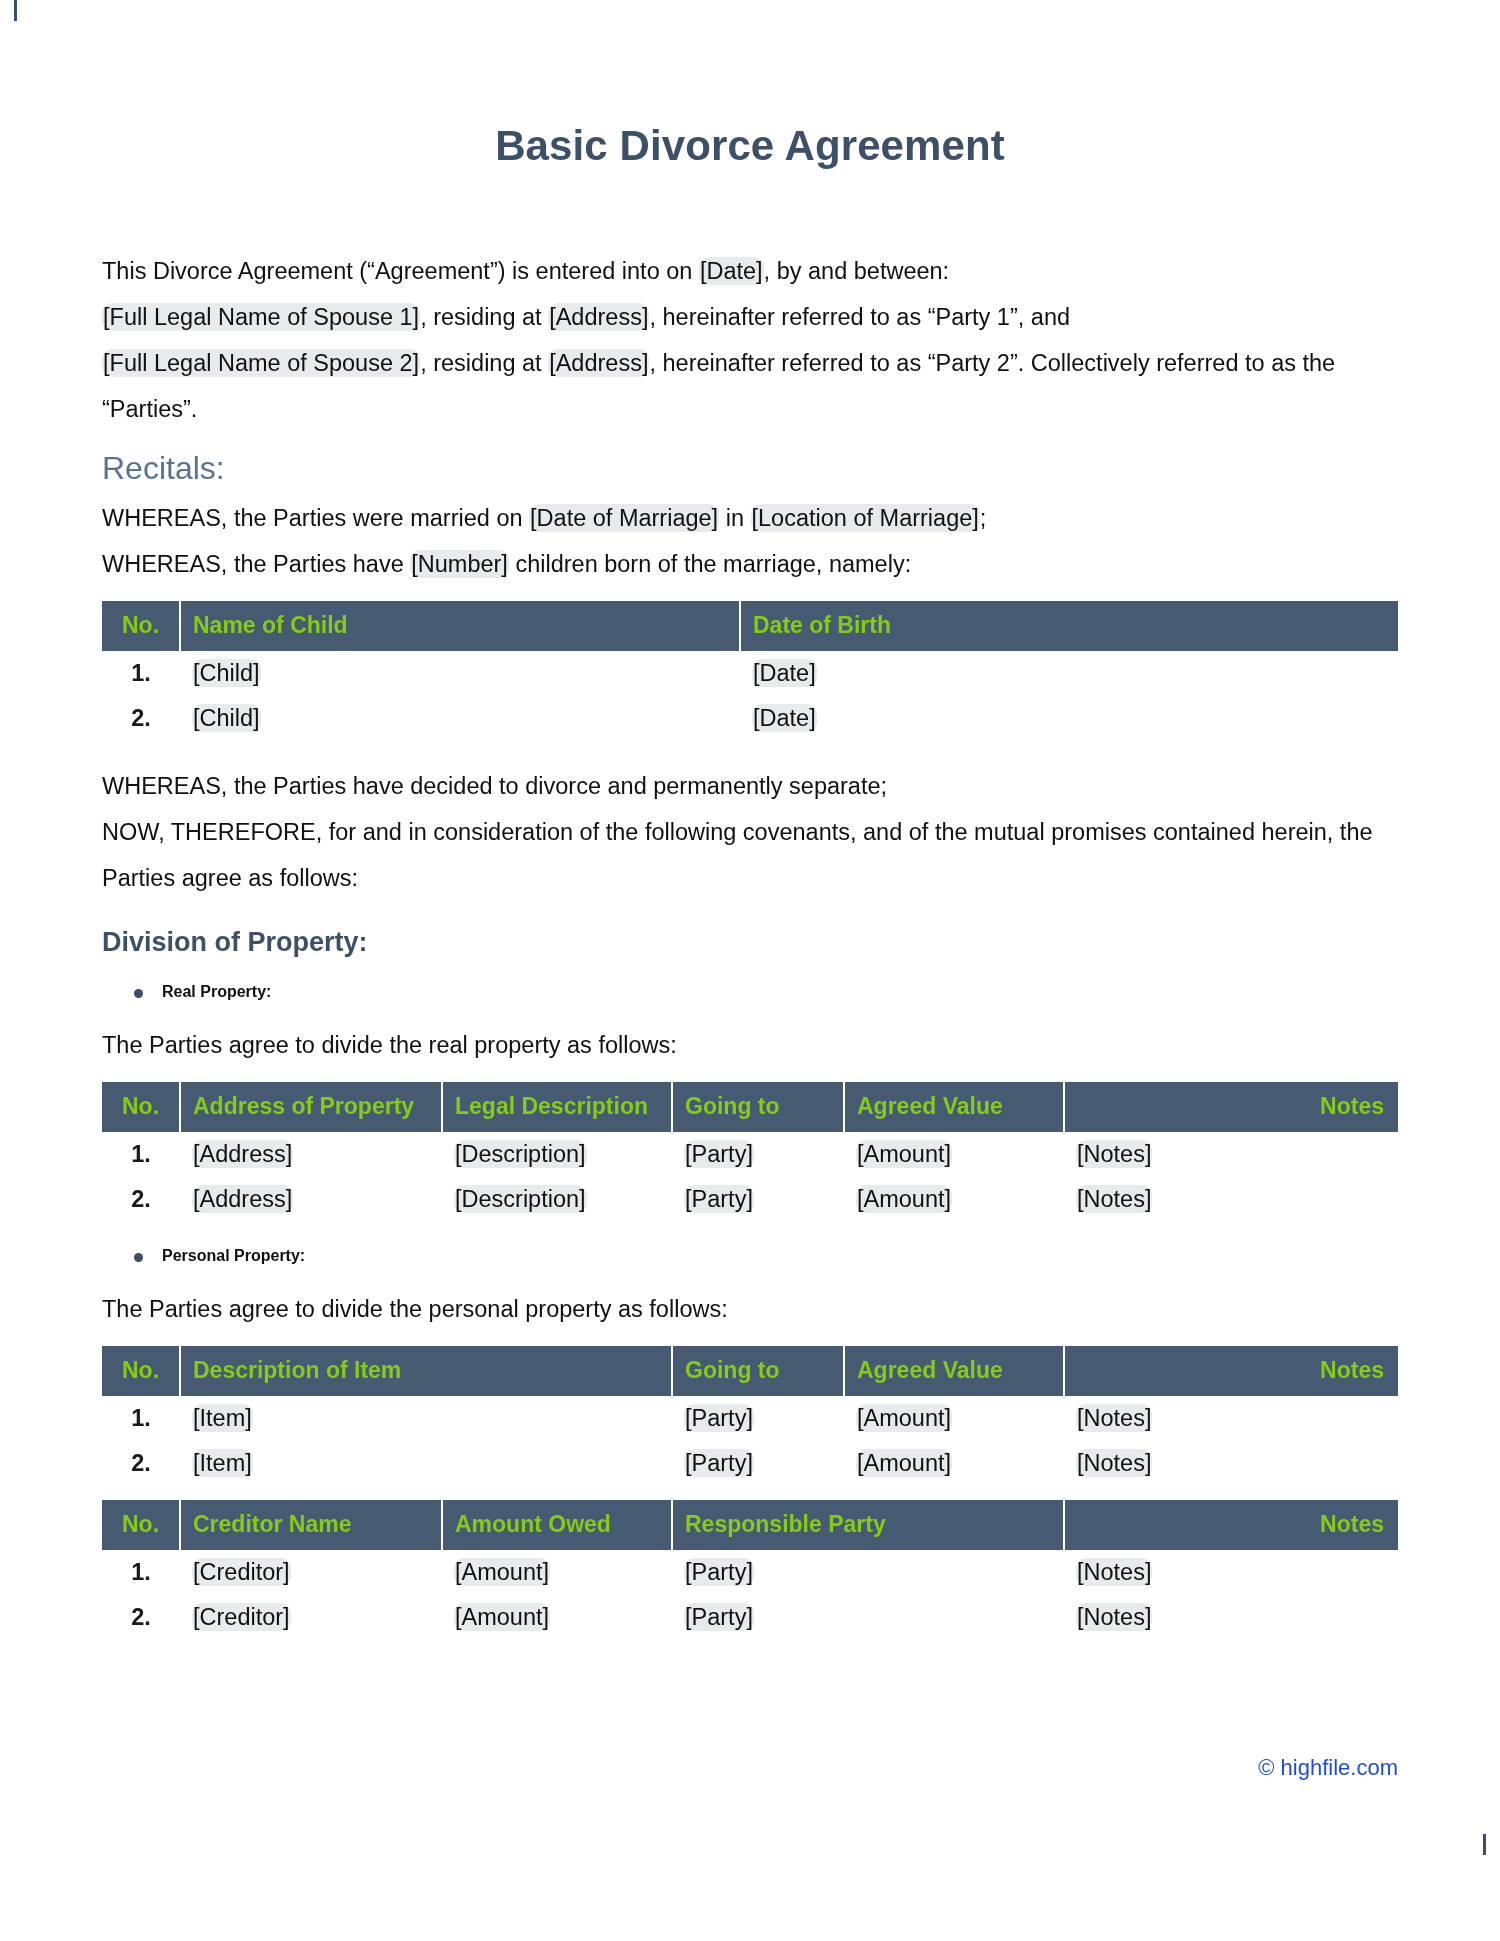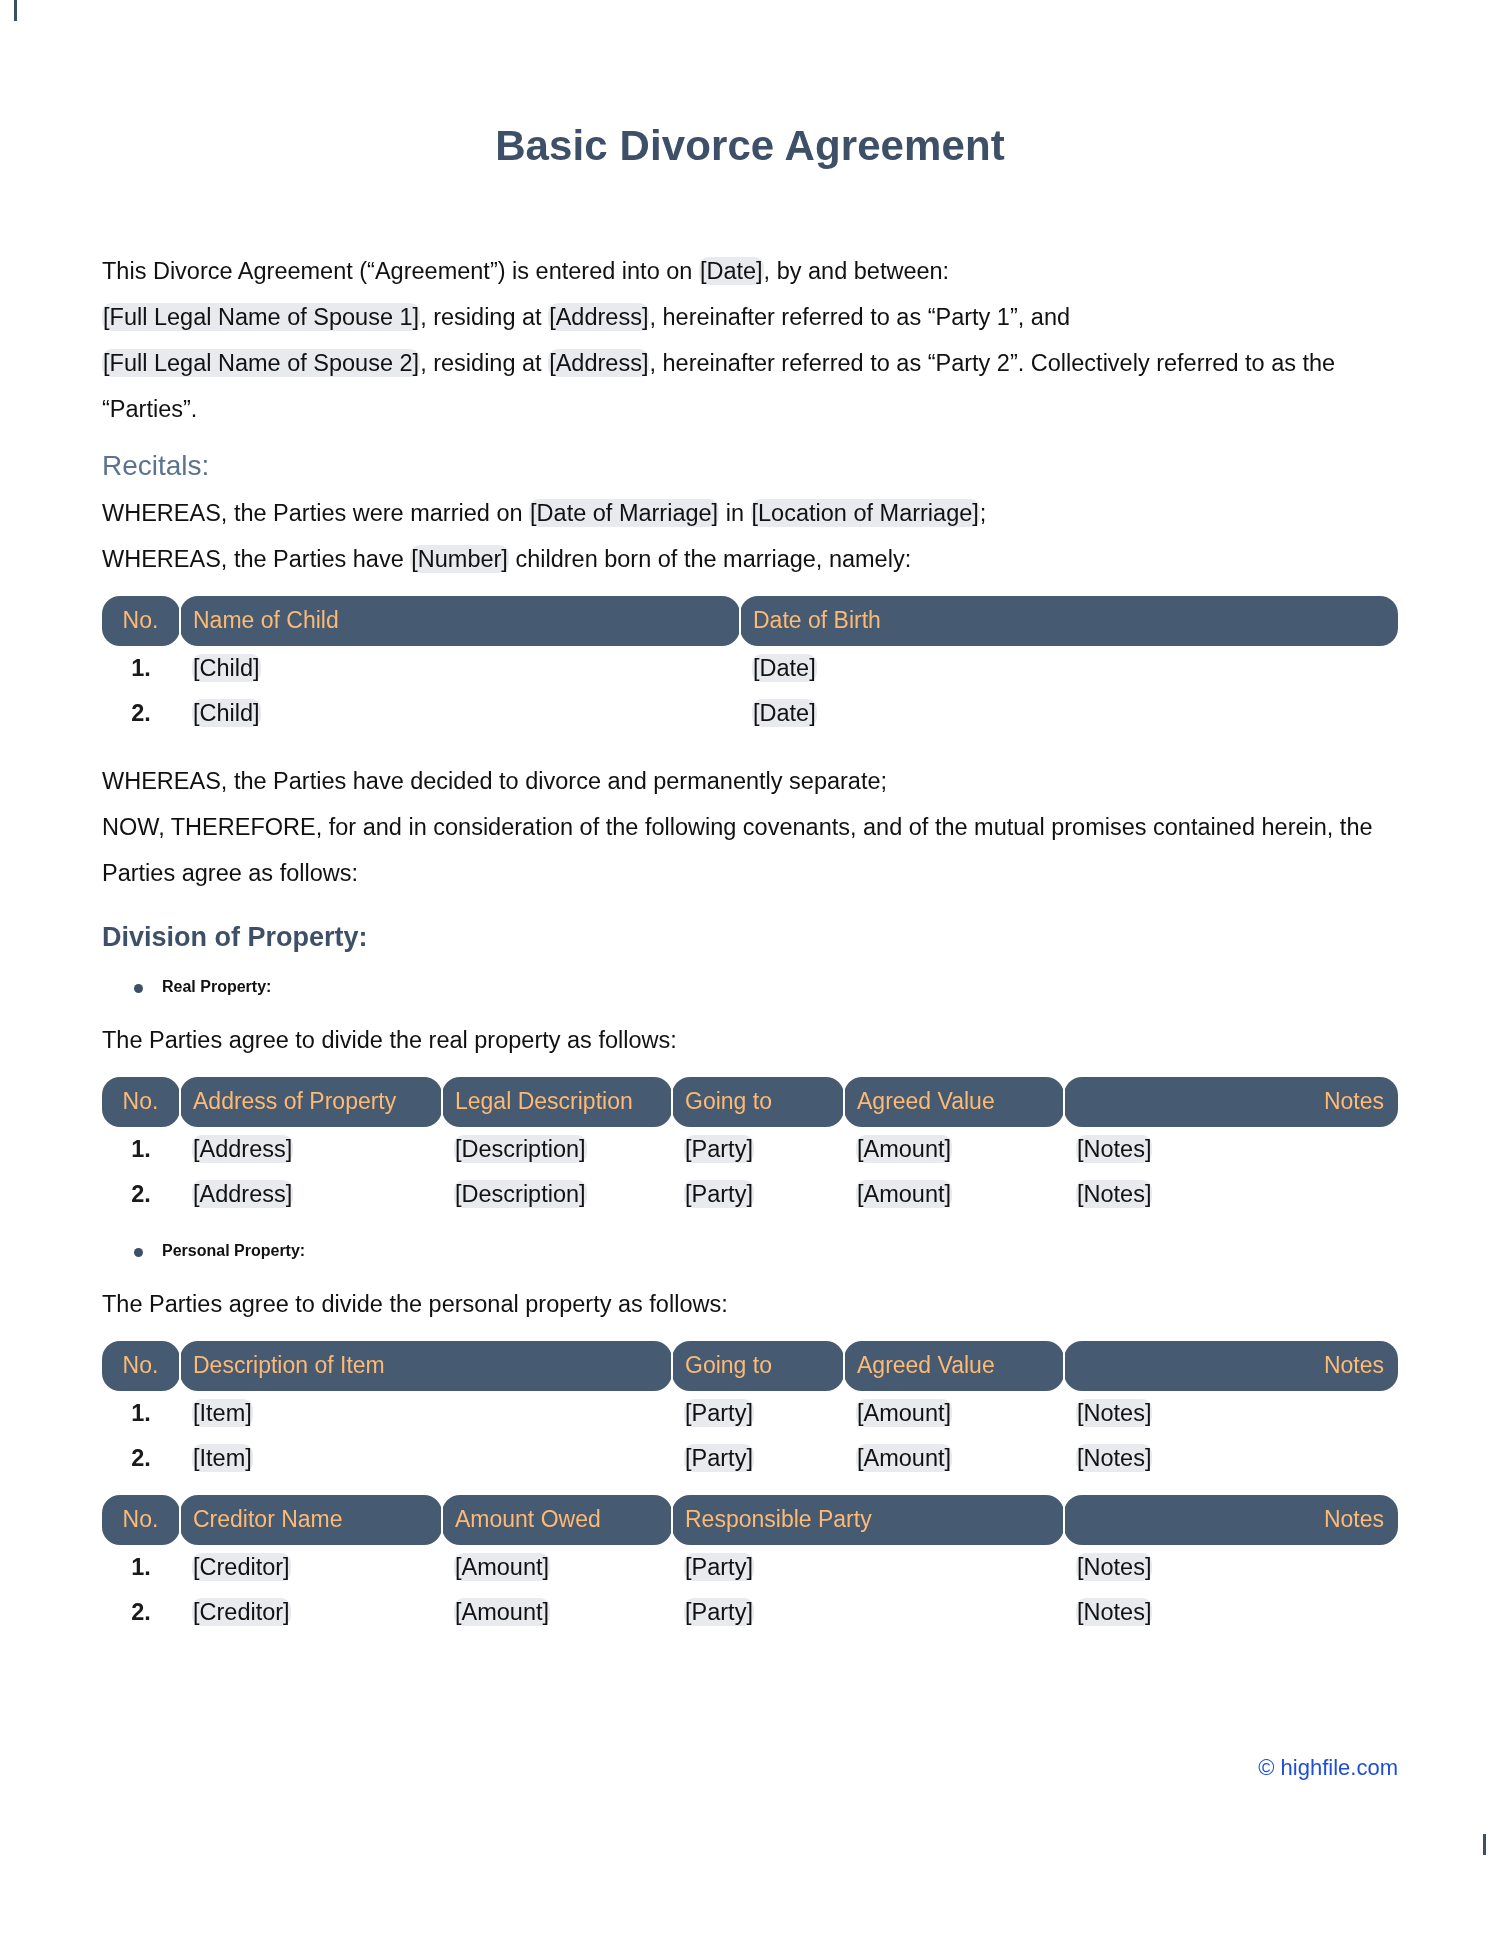--- a/index.html
+++ b/index.html
@@ -60,21 +60,21 @@
   p.para + p.para { margin-top: 0px; }
   .gap-md { height: 22px; }
 
   .ph {
     background: #e8eaee;
     padding: 1px 1px;
     border-radius: 10px;
   }
 
   h2.sub-accent {
-    font-size: 28px;
+    font-size: 32px;
     font-weight: normal;
     color: #5b7390;
     margin: 18px 0 8px 0;
   }
 
   h2.section-head {
     font-size: 27px;
     font-weight: bold;
     color: #3d5068;
     margin: 26px 0 10px 0;
@@ -104,29 +104,28 @@
   }
 
   table.doc-table {
     width: 100%;
     border-collapse: collapse;
     margin: 14px 0 0 0;
     table-layout: fixed;
   }
   table.doc-table thead th {
     background: #465a72;
-    color: #fdba74;
+    color: #84cc16;
     font-size: 23px;
-    font-weight: normal;
+    font-weight: bold;
     text-align: left;
     padding: 11px 0 12px 12px;
     border-right: 2px solid #ffffff;
     box-sizing: border-box;
     white-space: nowrap;
-    border-radius: 18px;
   }
   table.doc-table thead th:last-child {
     border-right: none;
   }
   table.doc-table thead th.num-col {
     text-align: center;
     padding-left: 0;
   }
   table.doc-table thead th.right {
     text-align: right;

